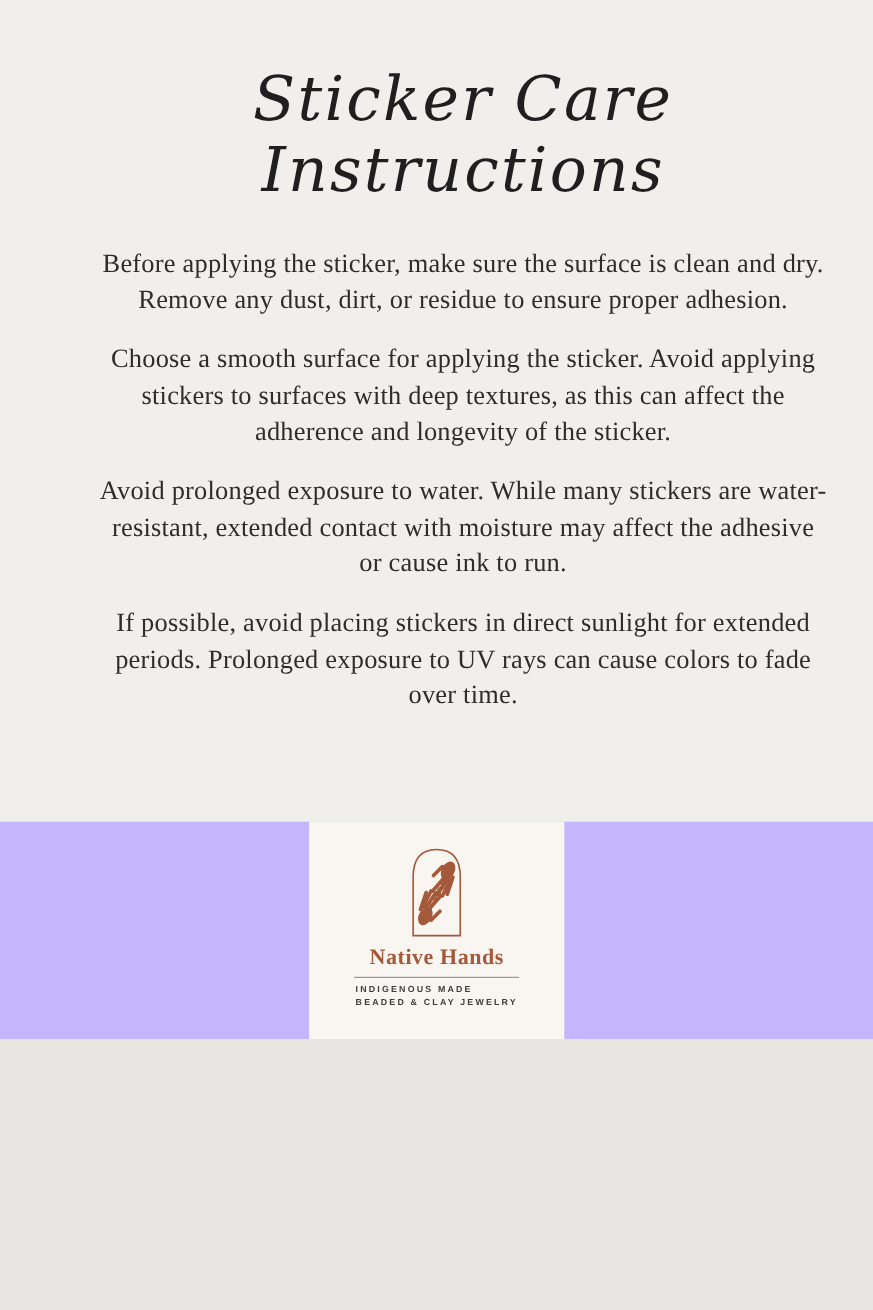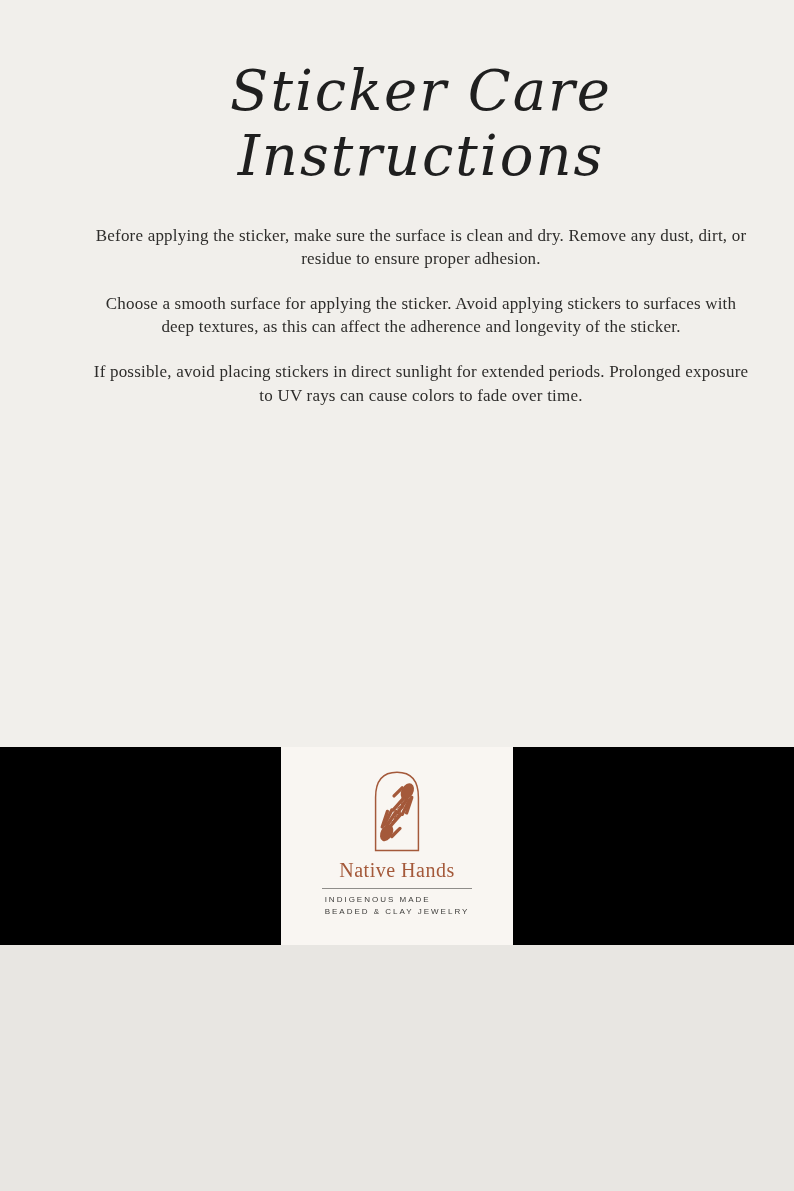--- a/index.html
+++ b/index.html
@@ -28,33 +28,34 @@
     font-weight: 400;
     font-size: 56px;
     letter-spacing: 2px;
     color: #1f1f1f;
   }
 
   .body-text {
     width: 664px;
     margin: 36px auto 0 auto;
     text-align: center;
-    font-size: 17px;
+    font-size: 24px;
     line-height: 1.36;
     letter-spacing: 0.2px;
     color: #2e2d2b;
   }
 
   .body-text p { margin-bottom: 22px; }
 
   .footer {
     position: absolute;
     left: 0; right: 0; bottom: 0;
     height: 198px;
-    background: #000000;
+    background: #c4b5fd;
+    font-weight: bold;
   }
 
   .logo-column {
     position: absolute;
     top: 0; bottom: 0;
     left: 50%;
     transform: translateX(-50%);
     width: 232px;
     background: #f9f6f2;
     display: flex;
@@ -93,20 +94,21 @@
 </head>
 <body>
 
 <div class="page">
 
   <h1 class="title">Sticker Care Instructions</h1>
 
   <div class="body-text">
     <p>Before applying the sticker, make sure the surface is clean and dry. Remove any dust, dirt, or residue to ensure proper adhesion.</p>
     <p>Choose a smooth surface for applying the sticker. Avoid applying stickers to surfaces with deep textures, as this can affect the adherence and longevity of the sticker.</p>
+    <p>Avoid prolonged exposure to water. While many stickers are water-resistant, extended contact with moisture may affect the adhesive or cause ink to run.</p>
     <p>If possible, avoid placing stickers in direct sunlight for extended periods. Prolonged exposure to UV rays can cause colors to fade over time.</p>
   </div>
 
   <footer class="footer">
     <div class="logo-column">
 
       <div class="logo-art">
         <svg viewBox="0 0 110 130" width="84" height="96" aria-hidden="true">
 
           <path d="M 26,124 L 26,52 Q 26,18 55,18 Q 84,18 84,52 L 84,124 Z" fill="none" stroke="#a4593a" stroke-width="2"></path>

